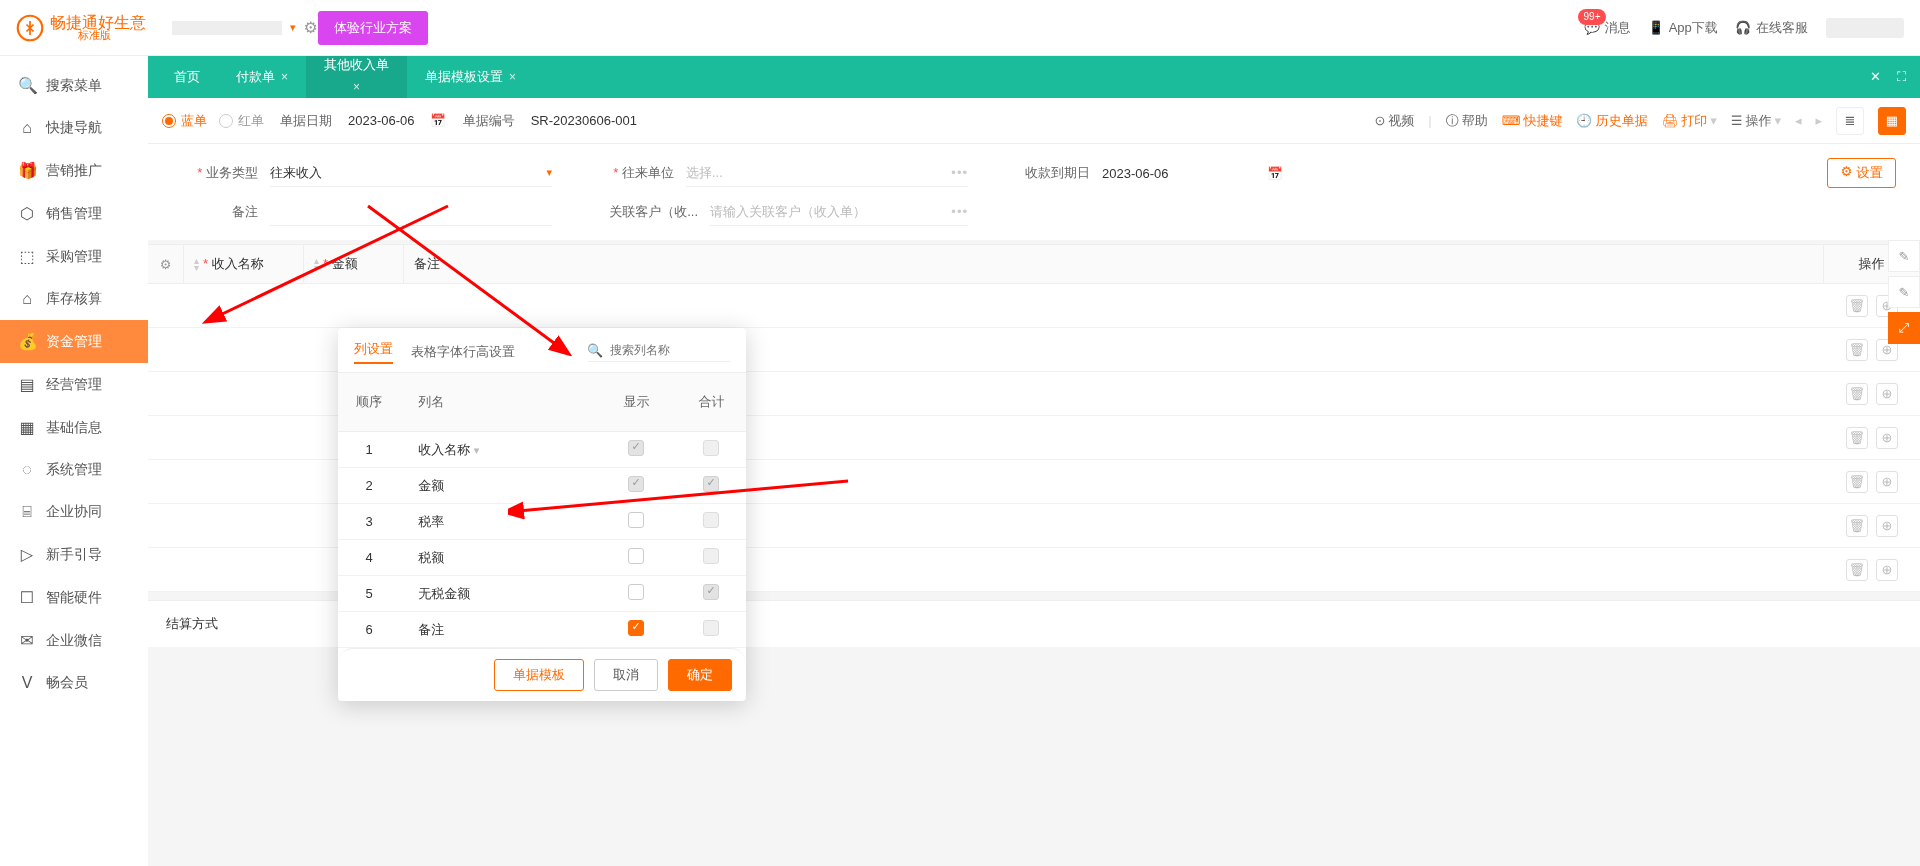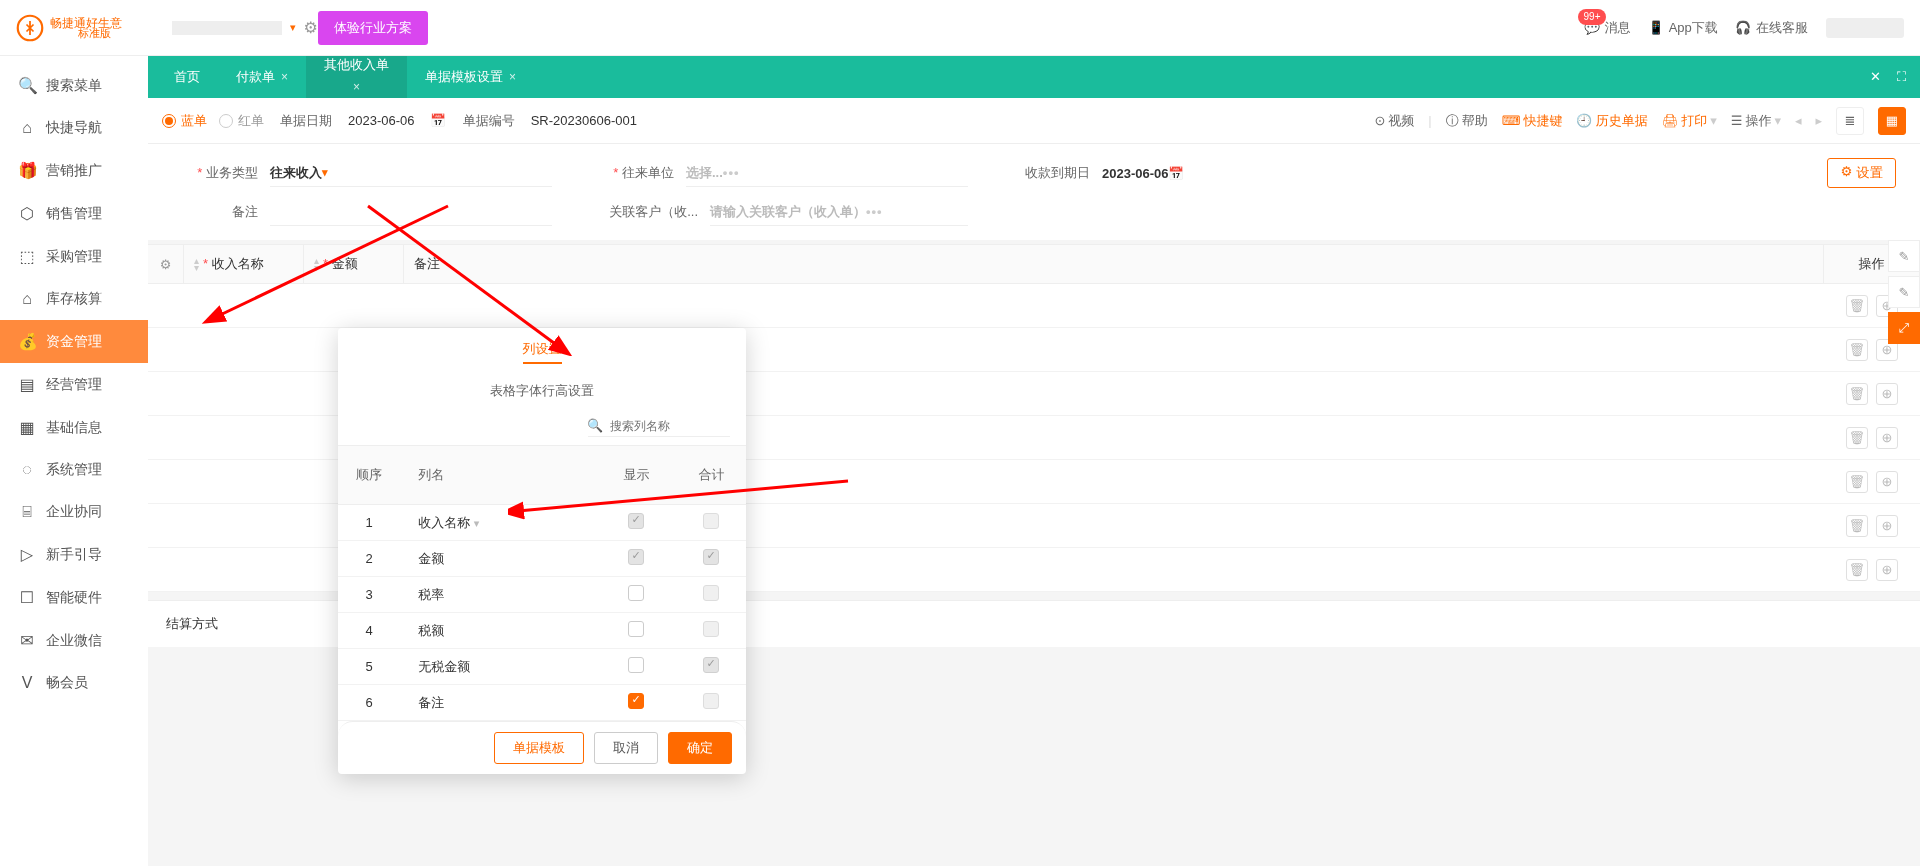--- a/index.html
+++ b/index.html
@@ -5,21 +5,21 @@
 * { margin: 0; padding: 0; box-sizing: border-box; font-family: "Microsoft YaHei", Arial, sans-serif; }
 body { background: #f5f5f5; font-size: 13px; color: #333; overflow: hidden; }
 
 
 .top-header {
   height: 56px; background: #fff; display: flex; align-items: center;
   padding: 0 16px; border-bottom: 1px solid #eee;
 }
 .logo-area { display: flex; align-items: center; width: 132px; }
 .logo-icon { width: 28px; height: 28px; }
-.logo-text { margin-left: 6px; font-size: 12px; color: #ff6a00; font-weight: 500; }
+.logo-text { margin-left: 6px; font-size: 16px; color: #ff6a00; font-weight: 500; }
 .logo-sub { font-size: 11px; color: #ff6a00; margin-left: 34px; margin-top: -6px; }
 .company-select { margin-left: 24px; display: flex; align-items: center; gap: 8px; color: #666; }
 .company-dropdown { color: #ff6a00; font-size: 11px; }
 .gear-sm { color: #999; font-size: 16px; }
 .trial-btn {
   background: #d946ef; color: #fff; border: none;
   padding: 8px 16px; border-radius: 3px; cursor: pointer; font-size: 13px;
 }
 .header-right { margin-left: auto; display: flex; align-items: center; gap: 18px; color: #666; }
 .badge-wrap { position: relative; display: flex; align-items: center; gap: 4px; }
@@ -84,22 +84,22 @@
 
 .form-row {
   background: #fff; padding: 14px 24px 6px; display: flex; flex-wrap: wrap;
   gap: 36px;
 }
 .form-item { display: flex; align-items: center; min-width: 380px; }
 .form-item.small { min-width: 320px; }
 .form-label { width: 86px; text-align: right; color: #666; margin-right: 12px; }
 .req::before { content: "* "; color: #ff4d4f; }
 .form-control {
-  flex: 1; display: flex; align-items: center; justify-content: flex-start;
-  border-bottom: 1px solid #eee; padding: 4px 0; min-height: 28px; font-weight: bold;
+  flex: 1; display: flex; align-items: center; justify-content: space-between;
+  border-bottom: 1px solid #eee; padding: 4px 0; min-height: 28px;
 }
 .form-control .val { color: #333; }
 .form-control .placeholder { color: #bbb; }
 .form-control .dd { color: #ff6a00; font-size: 11px; }
 .form-control .more { color: #ccc; letter-spacing: 1px; }
 .settings-btn {
   border: 1px solid #ff6a00; color: #ff6a00; background: #fff;
   padding: 5px 12px; border-radius: 3px; display: flex; gap: 4px; cursor: pointer;
 }
 
@@ -131,21 +131,21 @@
 .settle-item .dd2 { color: #ff6a00; }
 .add-link { color: #ff6a00; display: flex; gap: 4px; align-items: center; cursor: pointer; }
 .muted { color: #bbb; }
 
 
 .popup {
   position: absolute; top: 272px; left: 190px; width: 408px;
   background: #fff; box-shadow: 0 4px 24px rgba(0,0,0,.18); border-radius: 4px;
   z-index: 50;
 }
-.pop-tabs { display: flex; gap: 18px; padding: 12px 16px 8px; align-items: center; flex-direction: column; }
+.pop-tabs { display: flex; gap: 18px; padding: 12px 16px 8px; align-items: center; }
 .pop-tab { color: #666; cursor: pointer; }
 .pop-tab.active { color: #ff6a00; border-bottom: 2px solid #ff6a00; padding-bottom: 4px; }
 .pop-search { margin-left: auto; display: flex; align-items: center; gap: 6px; border-bottom: 1px solid #eee; padding-bottom: 3px; }
 .pop-search input { border: none; outline: none; width: 120px; font-size: 12px; }
 .pop-table { width: 100%; border-collapse: collapse; font-size: 13px; }
 .pop-table th { background: #fafafa; padding: 20px 10px; text-align: center; color: #666; font-weight: normal; border-top: 1px solid #eee; border-bottom: 1px solid #eee; }
 .pop-table td { padding: 8px 10px; text-align: center; border-bottom: 1px solid #f2f2f2; }
 .pop-table td.left { text-align: left; padding-left: 18px; }
 .pop-table .w-seq { width: 54px; }
 .pop-table .w-name { width: 170px; }

